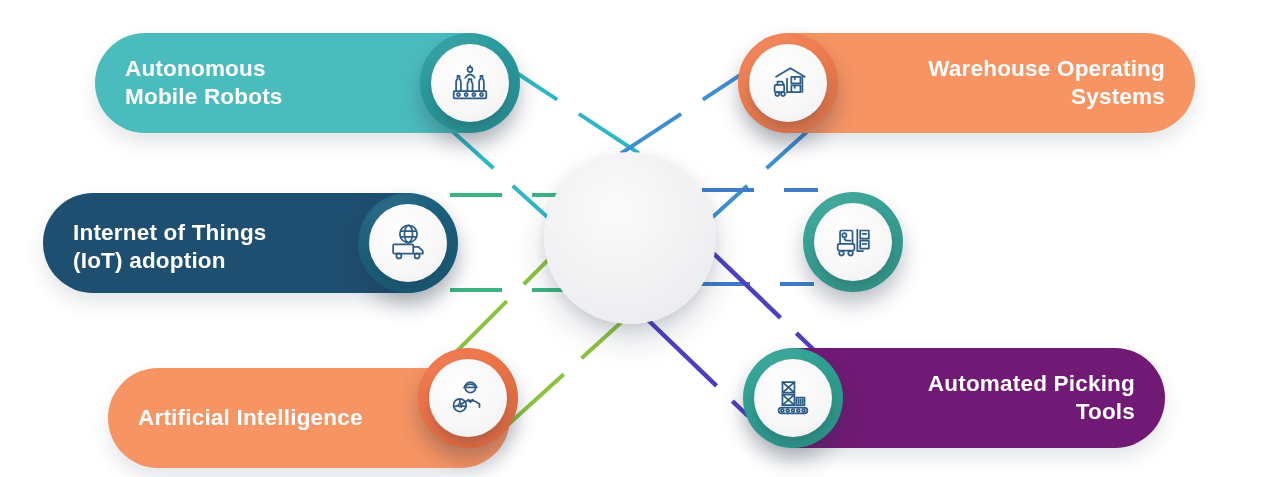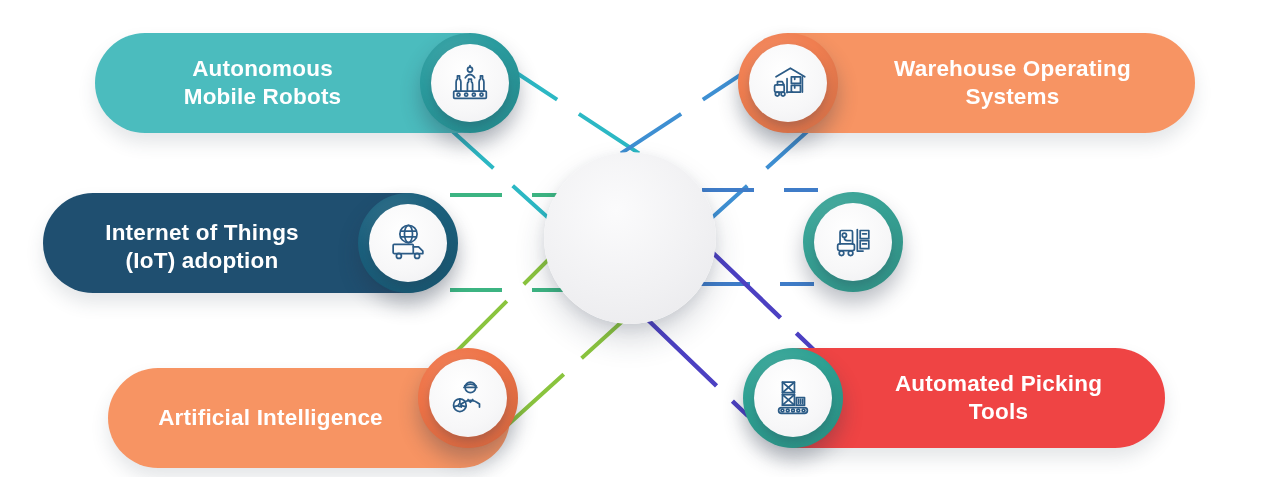--- a/index.html
+++ b/index.html
@@ -10,22 +10,22 @@
   .lines-layer { position:absolute; left:0; top:0; z-index:1; }
   .pill {
     position:absolute; height:100px; border-radius:50px; z-index:2;
     display:flex; align-items:center;
     box-shadow:0 10px 18px rgba(50,60,80,0.13);
   }
   .pill-label {
     width:100%; color:var(--text-color); font-size:22.5px; font-weight:700;
     line-height:28px; white-space:pre-line; letter-spacing:0.2px;
   }
-  .pill.side-left .pill-label { text-align:center; }
-  .pill.side-right .pill-label { text-align:center; }
+  .pill.side-left .pill-label { text-align:left; }
+  .pill.side-right .pill-label { text-align:right; }
   .badge {
     position:absolute; width:100px; height:100px; border-radius:50%; z-index:3;
     background:var(--ring);
     box-shadow:0 12px 20px rgba(40,50,70,0.30);
   }
   .badge::before {
     content:""; position:absolute; inset:0; border-radius:50%;
     background:radial-gradient(circle at 38% 30%, rgba(255,255,255,0.12) 0%, rgba(255,255,255,0) 45%, rgba(0,0,0,0.16) 100%);
   }
   .badge-inner {
@@ -157,21 +157,21 @@
         <circle cx="12" cy="35.8" r="2.4"></circle>
         <circle cx="21.5" cy="35.8" r="2.4"></circle>
         <path d="M28.5 11 V33.5 M28.5 33.5 h6"></path>
         <rect x="31.5" y="12" width="9" height="8.5"></rect>
         <rect x="31.5" y="22.5" width="9" height="8.5"></rect>
         <path d="M34 15.5 h4 M34 26 h4"></path>
       </svg>
     </div>
   </div>
 
-  <div class="pill side-right" style="left: 748px; top: 348px; width: 417px; background: #ef4444;">
+  <div class="pill side-right" style="left: 748px; top: 348px; width: 417px; background: #701a75;">
     <div class="pill-label" style="padding-left:114px; padding-right:30px;">Automated Picking
 Tools</div>
   </div>
   <div class="badge" style="left: 743px; top: 348px; --ring: #2FA193;">
     <div class="badge-inner">
       <svg class="icon-art" width="46" height="46" viewBox="0 0 48 48">
         <rect x="13" y="7.5" width="12.5" height="11"></rect>
         <path d="M13 7.5 l12.5 11 M25.5 7.5 l-12.5 11"></path>
         <rect x="13" y="20.5" width="12.5" height="11"></rect>
         <path d="M13 20.5 l12.5 11 M25.5 20.5 l-12.5 11"></path>

